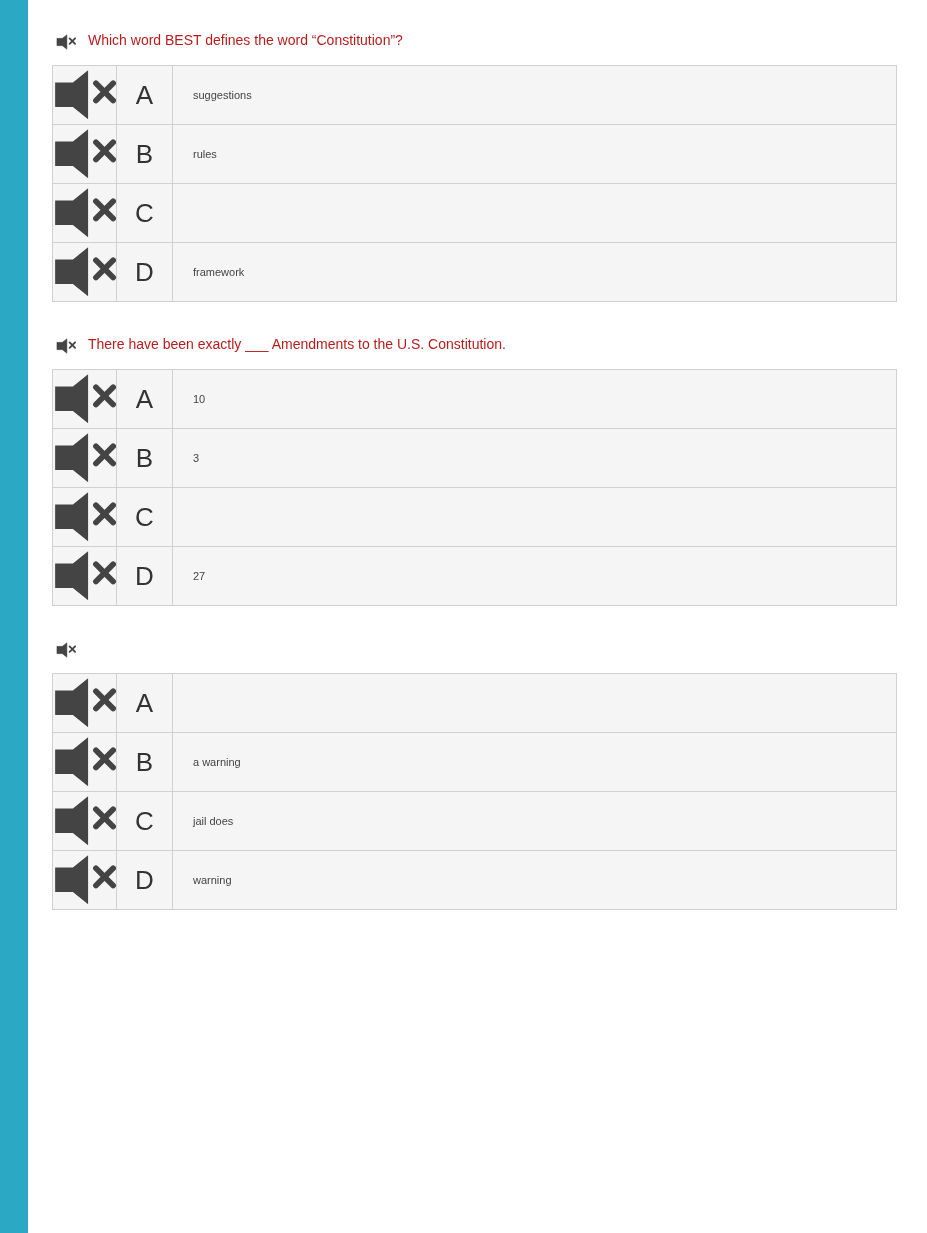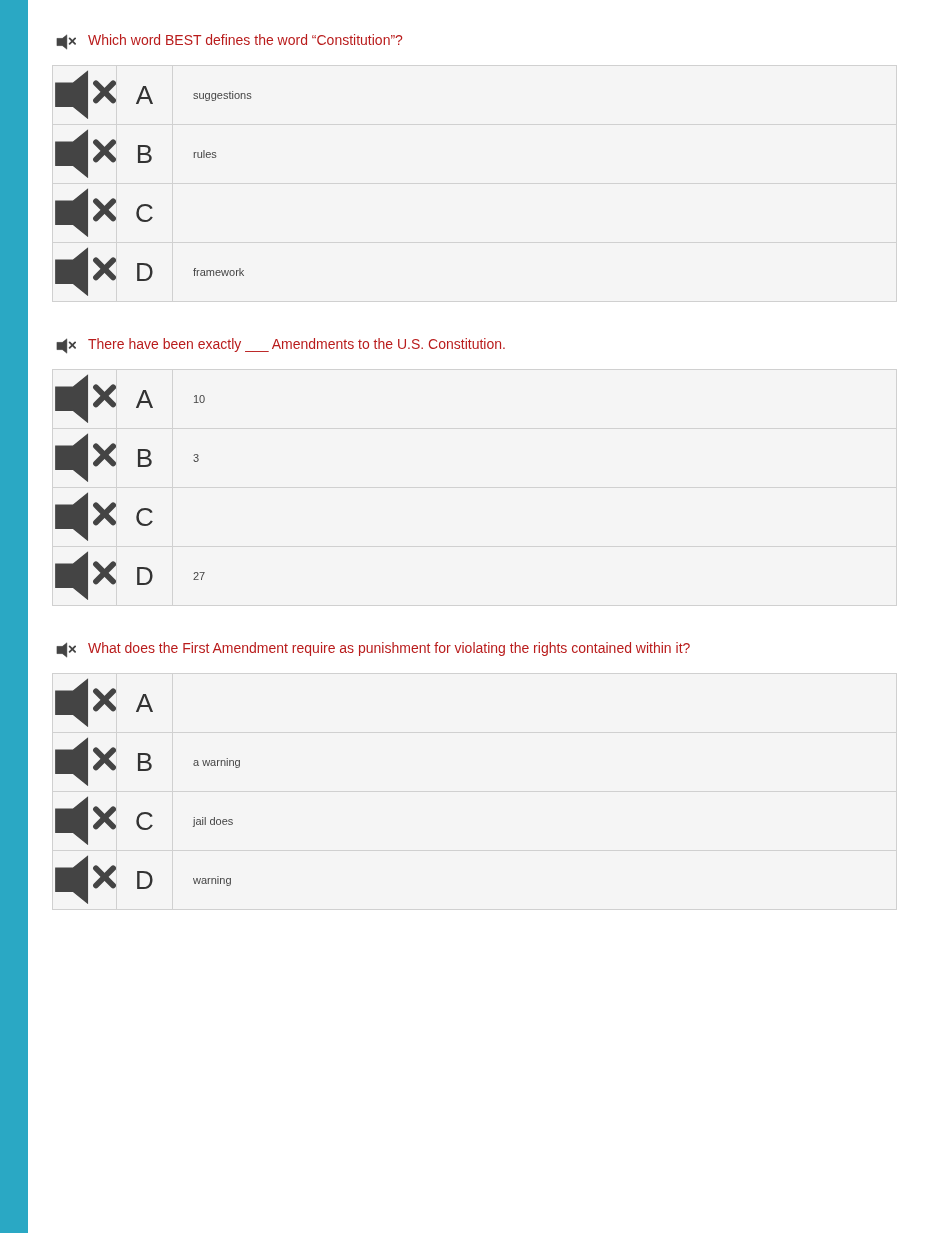--- a/index.html
+++ b/index.html
@@ -231,21 +231,20 @@
     </div>
     <div class="question-block">
       <div class="question-text">
         <span class="speaker-icon">
           <svg viewBox="0 0 22 18" fill="none" xmlns="http://www.w3.org/2000/svg">
       <polygon points="1,5 7,5 12,1 12,17 7,13 1,13" fill="#444" stroke="#444" stroke-width="0.5"></polygon>
       <line x1="15" y1="5" x2="21" y2="11" stroke="#444" stroke-width="2" stroke-linecap="round"></line>
       <line x1="21" y1="5" x2="15" y2="11" stroke="#444" stroke-width="2" stroke-linecap="round"></line>
     </svg>
         </span>
-        <span>What does the First Amendment require as punishment for violating the rights contained within it?</span>
       </div>
       <div class="options-table">
         <div class="option-row">
           <div class="option-speaker">
             <svg viewBox="0 0 22 18" fill="none" xmlns="http://www.w3.org/2000/svg">
       <polygon points="1,5 7,5 12,1 12,17 7,13 1,13" fill="#444" stroke="#444" stroke-width="0.5"></polygon>
       <line x1="15" y1="5" x2="21" y2="11" stroke="#444" stroke-width="2" stroke-linecap="round"></line>
       <line x1="21" y1="5" x2="15" y2="11" stroke="#444" stroke-width="2" stroke-linecap="round"></line>
     </svg>
           </div>

